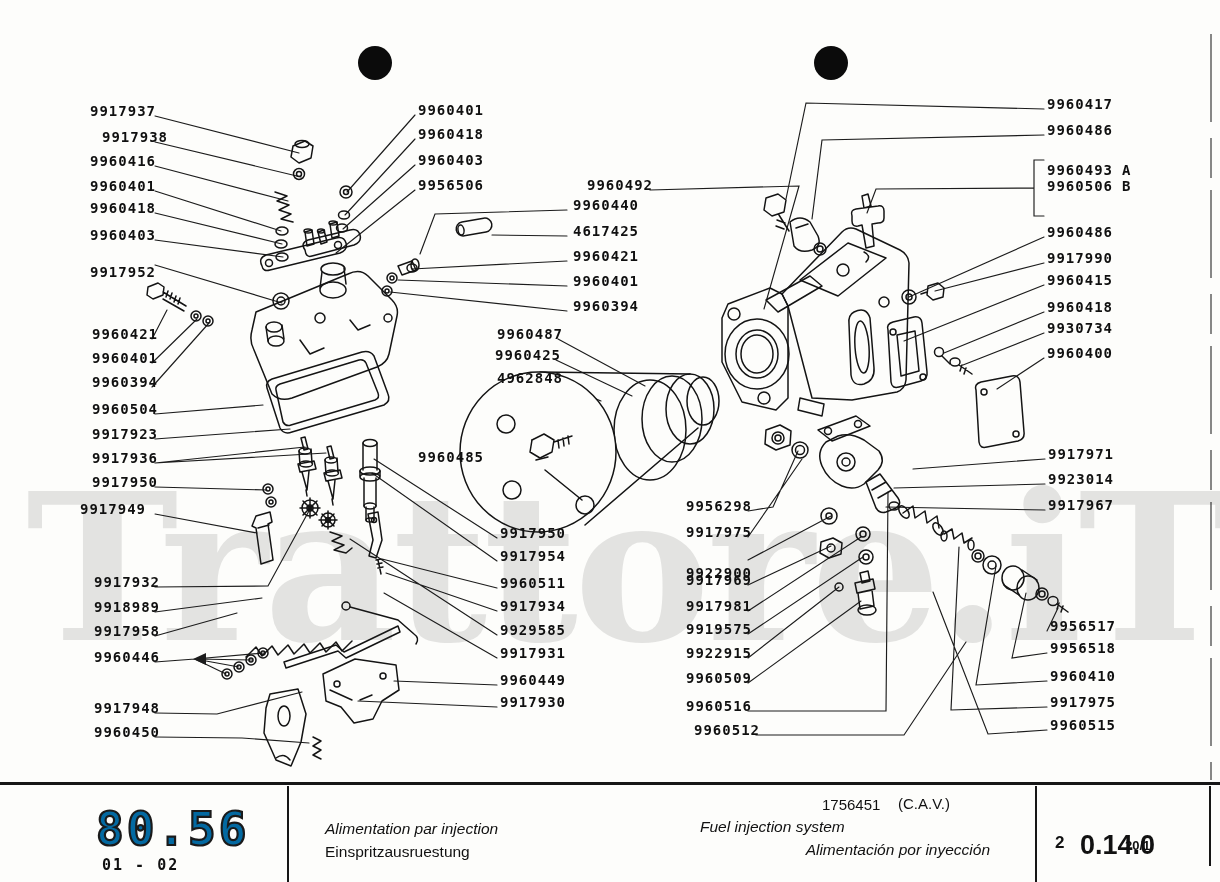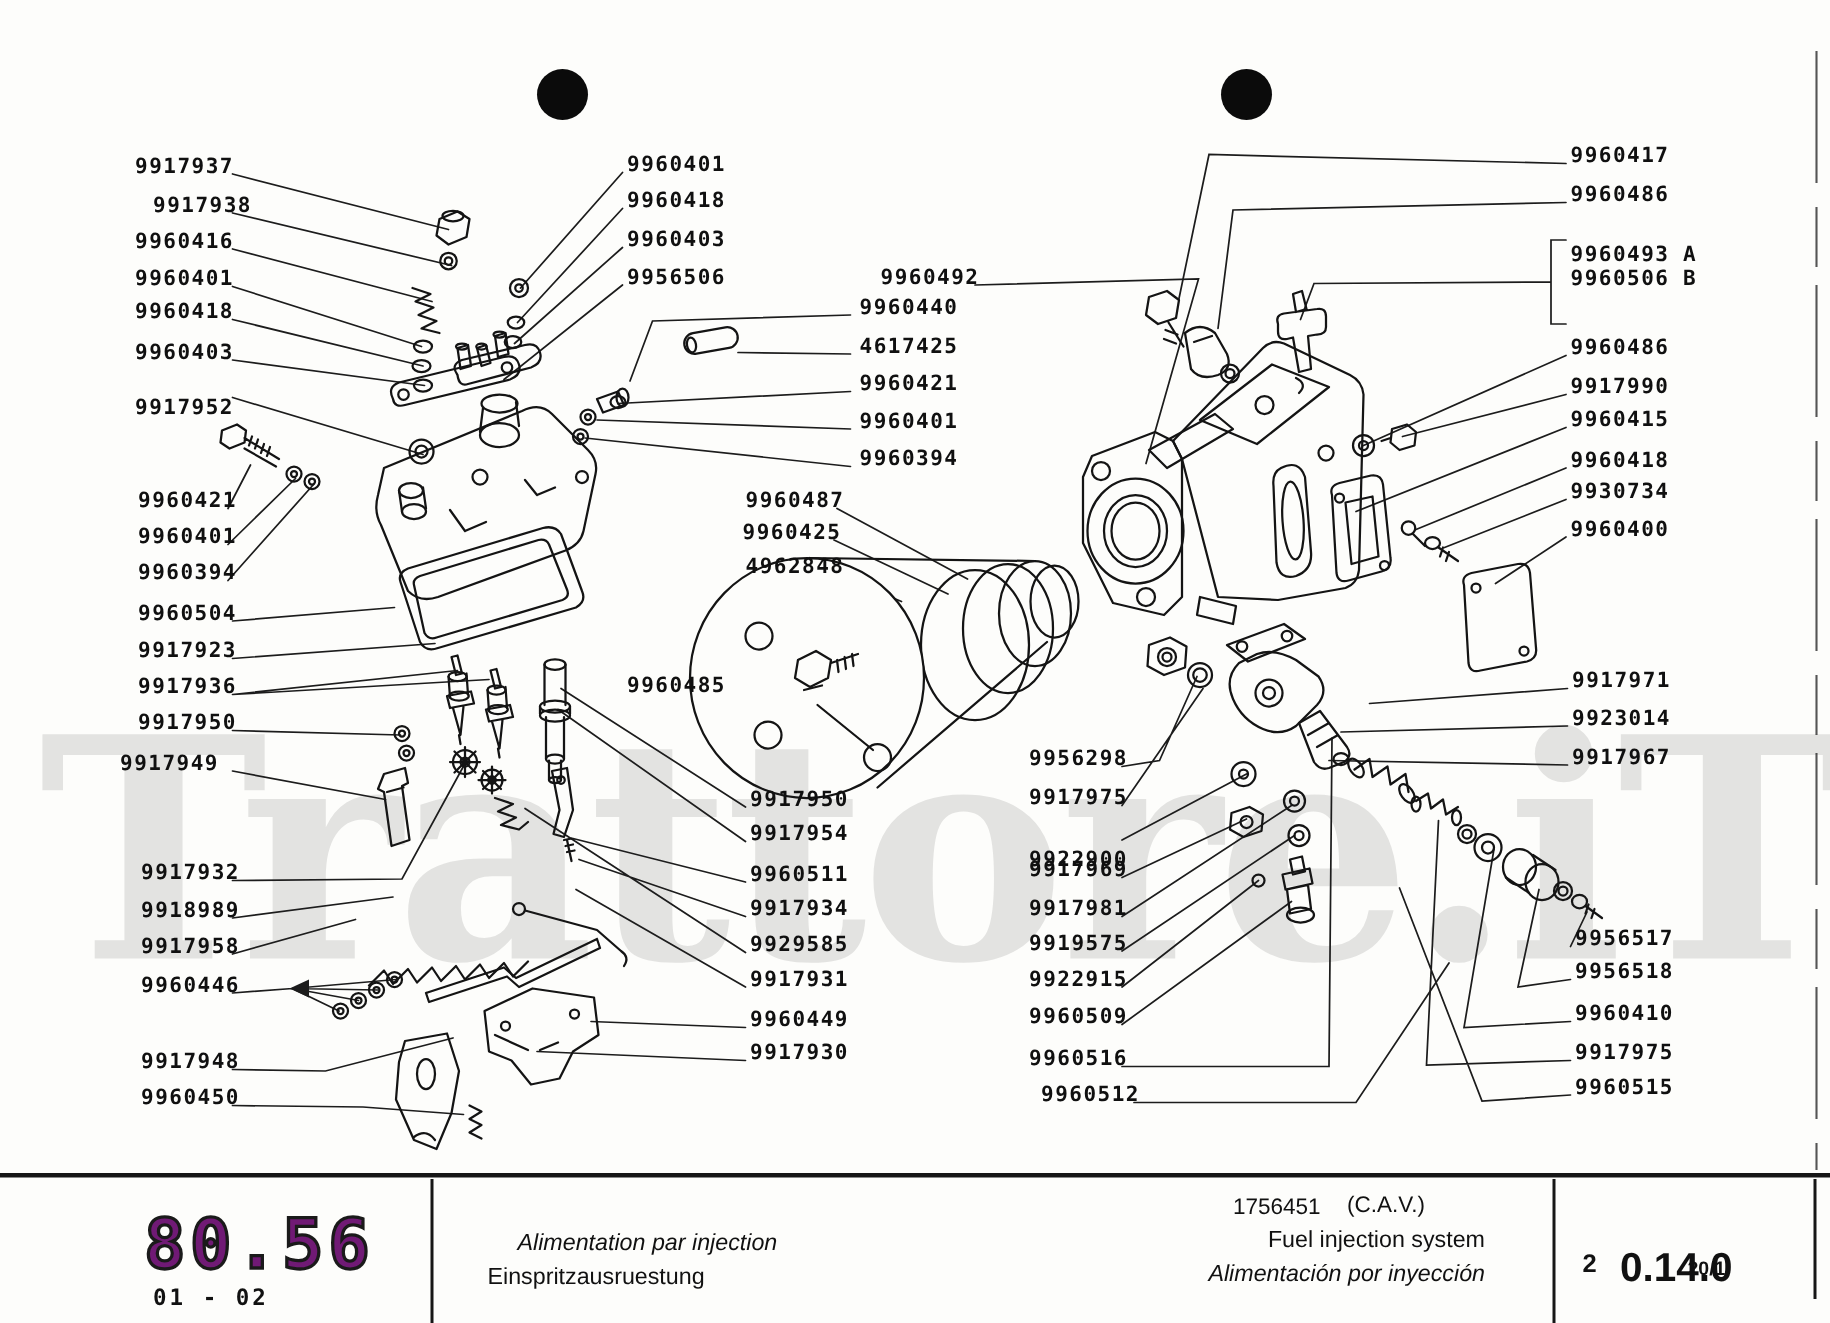--- a/index.html
+++ b/index.html
@@ -10,30 +10,30 @@
       font-weight:bold;font-size:205px;letter-spacing:-4px;color:rgba(40,40,40,0.12);
       white-space:nowrap;pointer-events:none;user-select:none;}
   .pn{position:absolute;z-index:3;font-family:"DejaVu Sans Mono",monospace;font-weight:bold;
       font-size:14px;letter-spacing:1px;color:#101010;white-space:nowrap;}
   .variant{position:absolute;z-index:3;font-family:"DejaVu Sans Mono",monospace;font-weight:bold;
       font-size:14px;color:#101010;}
   
   .f-rule{position:absolute;left:0;top:782px;width:1220px;height:3px;background:#161616;z-index:4;}
   .f-div{position:absolute;top:786px;width:2px;height:96px;background:#161616;z-index:4;}
   .logo{position:absolute;left:96px;top:802px;z-index:4;font-family:"DejaVu Sans Mono",monospace;
-        font-weight:bold;font-size:46px;letter-spacing:3px;color:#701a75;
+        font-weight:bold;font-size:46px;letter-spacing:3px;color:#0369a1;
         -webkit-text-stroke:2.2px #1a1a1a;}
   .logo-sub{position:absolute;left:102px;top:856px;z-index:4;font-family:"DejaVu Sans Mono",monospace;
         font-weight:bold;font-size:15px;letter-spacing:2px;color:#111;}
   .t-main{position:absolute;left:508px;top:791px;z-index:4;font-weight:bold;font-size:19px;letter-spacing:0.5px;}
   .t-cat{position:absolute;left:822px;top:796px;z-index:4;font-size:15px;}
   .t-cav{position:absolute;left:898px;top:795px;z-index:4;font-size:15px;}
-  .t-fr{position:absolute;left:325px;top:820px;z-index:4;font-style:italic;font-size:15.5px;margin-left:20px;}
+  .t-fr{position:absolute;left:325px;top:820px;z-index:4;font-style:italic;font-size:15.5px;}
   .t-de{position:absolute;left:325px;top:843px;z-index:4;font-size:15.5px;}
-  .t-en{position:absolute;left:700px;top:818px;width:290px;text-align:right;z-index:4;font-size:15.5px;}
+  .t-en{position:absolute;left:700px;top:818px;width:290px;text-align:left;z-index:4;font-style:italic;font-size:15.5px;}
   .t-es{position:absolute;left:700px;top:841px;width:290px;text-align:right;z-index:4;font-style:italic;font-size:15.5px;}
   .sec{position:absolute;left:1080px;top:786px;z-index:4;font-weight:bold;font-size:27px;margin-top:44px;}
   .pg{position:absolute;left:1055px;top:833px;z-index:4;font-weight:bold;font-size:17px;}
   .ref{position:absolute;left:1125px;top:838px;z-index:4;font-weight:bold;font-size:13px;}
 </style>
 </head>
 <body>
 
 <div id="page">
 

